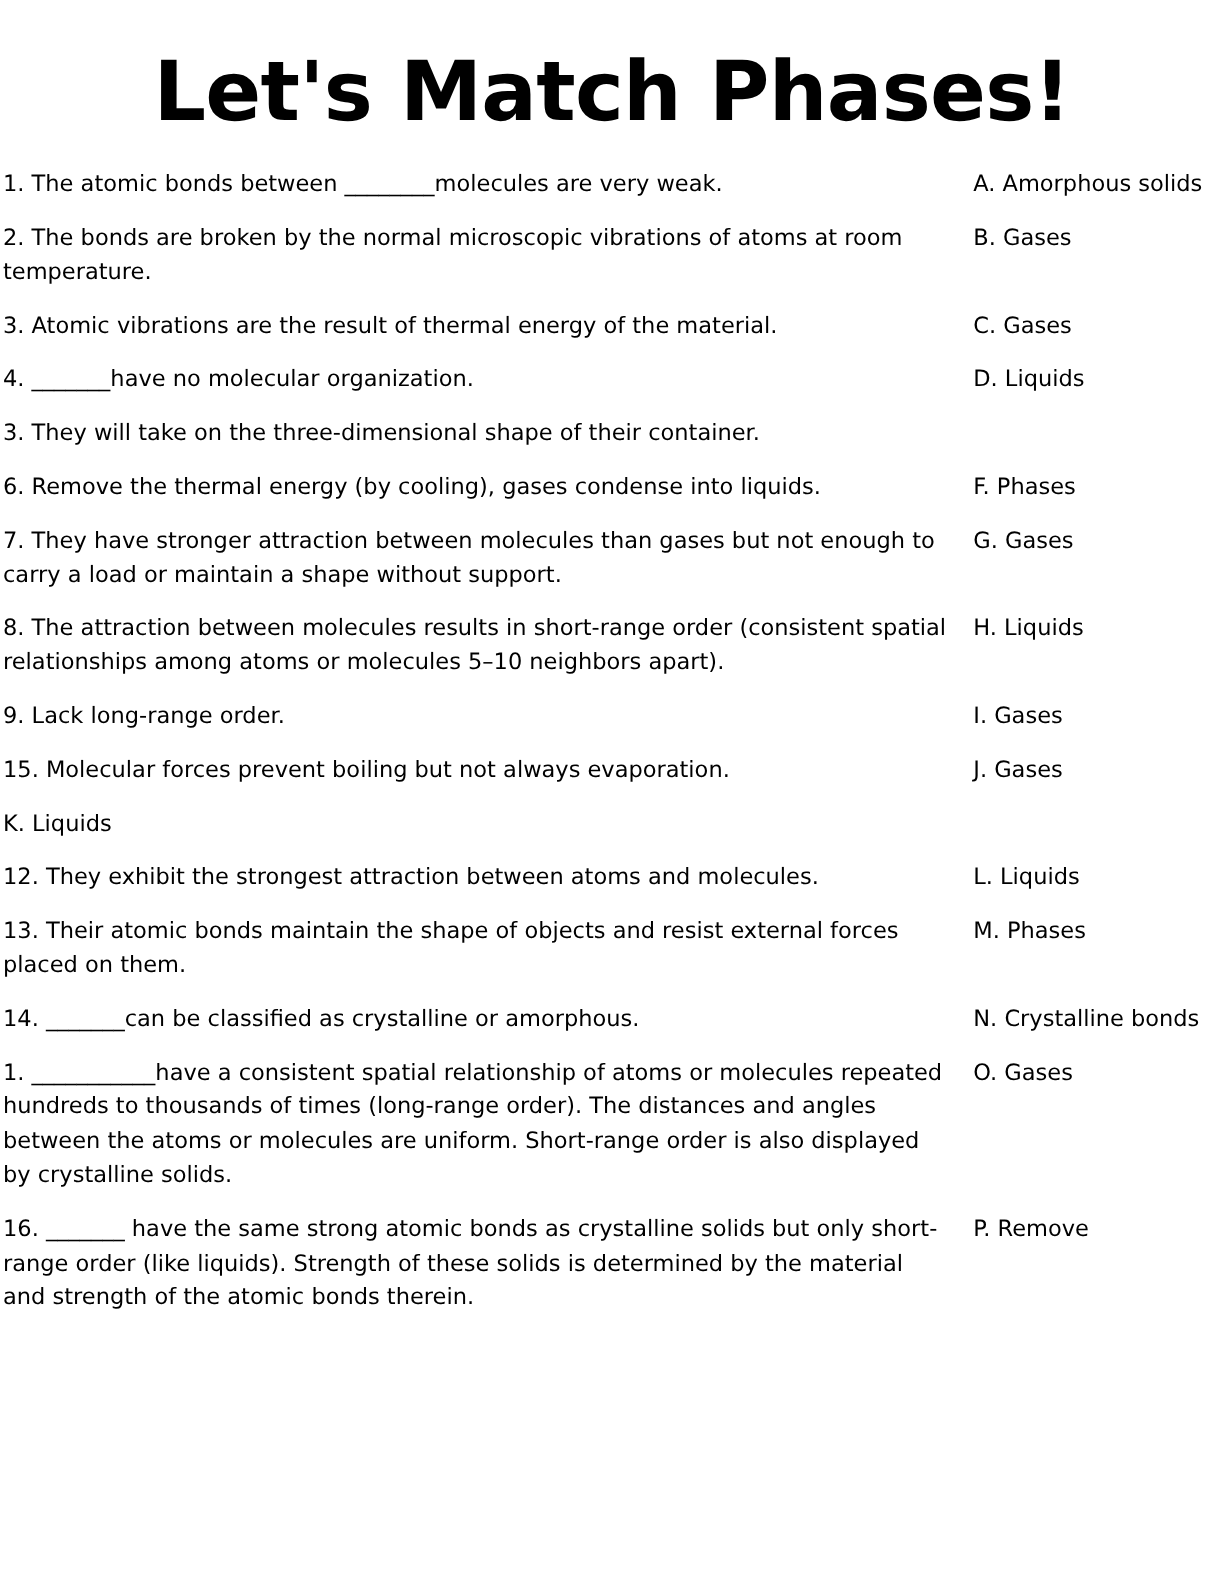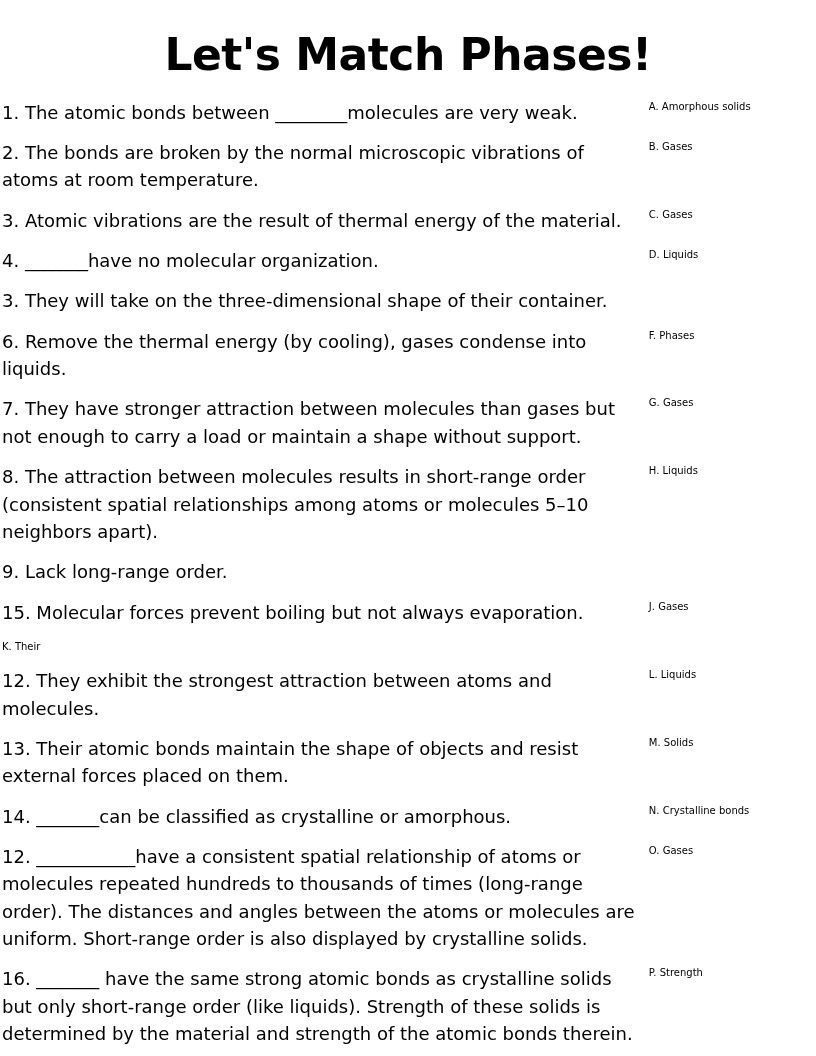--- a/index.html
+++ b/index.html
@@ -17,46 +17,46 @@
   .page {
     width: 816px;
     height: 1056px;
     box-sizing: border-box;
     padding: 24px 0 0 0;
     position: relative;
     overflow: hidden;
   }
   .worksheet-title {
     text-align: center;
-    font-size: 44px;
+    font-size: 55px;
     font-weight: bold;
     line-height: 1.15;
     margin: 6px 0 18px 0;
     letter-spacing: -0.5px;
   }
   .match-grid {
     display: block;
     padding: 0 2px 0 2px;
   }
   .row {
     display: flex;
     align-items: flex-start;
     margin-bottom: 13px;
   }
   .q-col {
     width: 650px;
     box-sizing: border-box;
     padding-right: 14px;
-    font-size: 18px;
+    font-size: 15px;
     line-height: 1.52;
   }
   .a-col {
     width: 166px;
     box-sizing: border-box;
-    font-size: 10px;
+    font-size: 15px;
     line-height: 1.52;
   }
   .q-text, .a-text {
     display: block;
     white-space: pre-wrap;
   }
 </style>
 </head>
 <body>
 
@@ -130,76 +130,79 @@
       </div>
       <div class="a-col">
         <span class="a-text">H. Liquids</span>
       </div>
     </div>
 
     <div class="row">
       <div class="q-col">
         <span class="q-text">9. Lack long-range order.</span>
       </div>
+      <div class="a-col">
+        <span class="a-text">I. Gases</span>
+      </div>
     </div>
 
     <div class="row">
       <div class="q-col">
         <span class="q-text">15. Molecular forces prevent boiling but not always evaporation.</span>
       </div>
       <div class="a-col">
         <span class="a-text">J. Gases</span>
       </div>
     </div>
 
     <div class="row">
       <div class="a-col">
-        <span class="a-text">K. Their</span>
+        <span class="a-text">K. Liquids</span>
       </div>
     </div>
 
     <div class="row">
       <div class="q-col">
         <span class="q-text">12. They exhibit the strongest attraction between atoms and molecules.</span>
       </div>
       <div class="a-col">
         <span class="a-text">L. Liquids</span>
       </div>
     </div>
 
     <div class="row">
       <div class="q-col">
         <span class="q-text">13. Their atomic bonds maintain the shape of objects and resist external forces placed on them.</span>
       </div>
       <div class="a-col">
-        <span class="a-text">M. Solids</span>
+        <span class="a-text">M. Phases</span>
       </div>
     </div>
 
     <div class="row">
       <div class="q-col">
         <span class="q-text">14. _______can be classified as crystalline or amorphous.</span>
       </div>
       <div class="a-col">
         <span class="a-text">N. Crystalline bonds</span>
       </div>
     </div>
 
     <div class="row">
       <div class="q-col">
-        <span class="q-text">12. ___________have a consistent spatial relationship of atoms or molecules repeated hundreds to thousands of times (long-range order). The distances and angles between the atoms or molecules are uniform. Short-range order is also displayed by crystalline solids.</span>
+        <span class="q-text">1. ___________have a consistent spatial relationship of atoms or molecules repeated hundreds to thousands of times (long-range order). The distances and angles between the atoms or molecules are uniform. Short-range order is also displayed by crystalline solids.</span>
       </div>
       <div class="a-col">
         <span class="a-text">O. Gases</span>
       </div>
     </div>
 
     <div class="row">
       <div class="q-col">
         <span class="q-text">16. _______ have the same strong atomic bonds as crystalline solids but only short-range order (like liquids). Strength of these solids is determined by the material and strength of the atomic bonds therein.</span>
       </div>
       <div class="a-col">
-        <span class="a-text">P. Strength</span>
+        <span class="a-text">P. Remove</span>
       </div>
     </div>
 
   </div>
 </div>
 
 </body></html>

